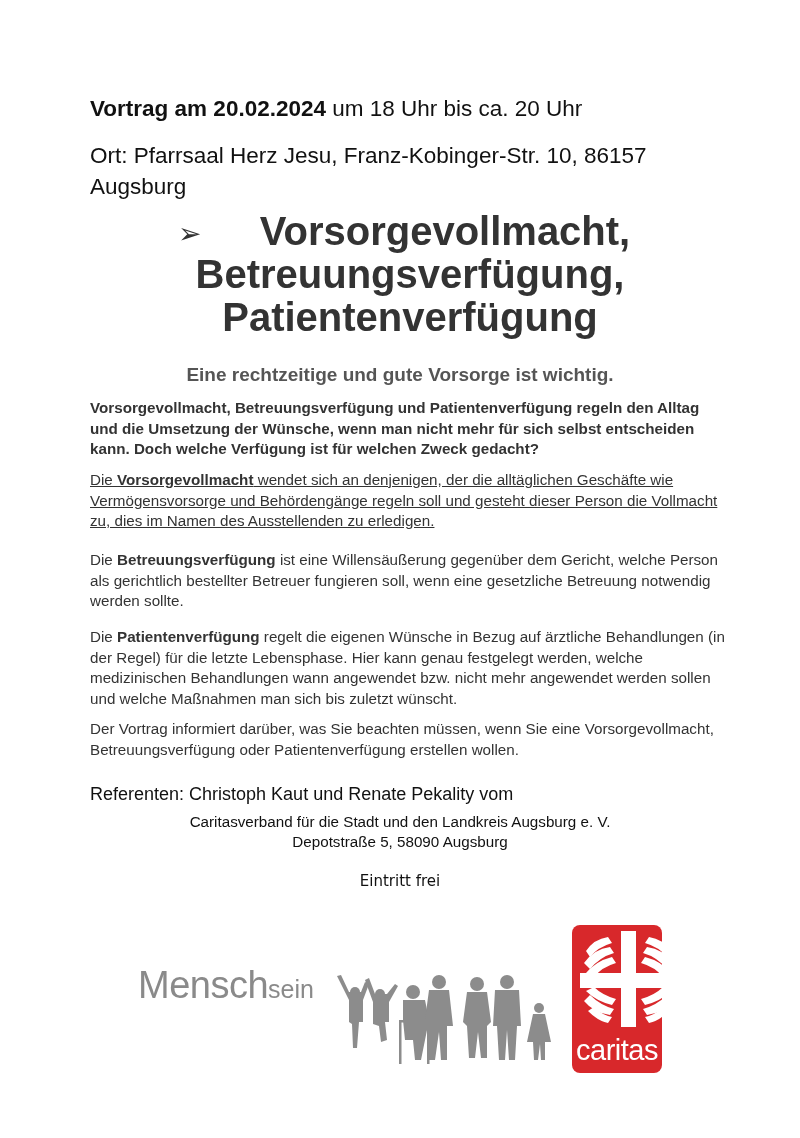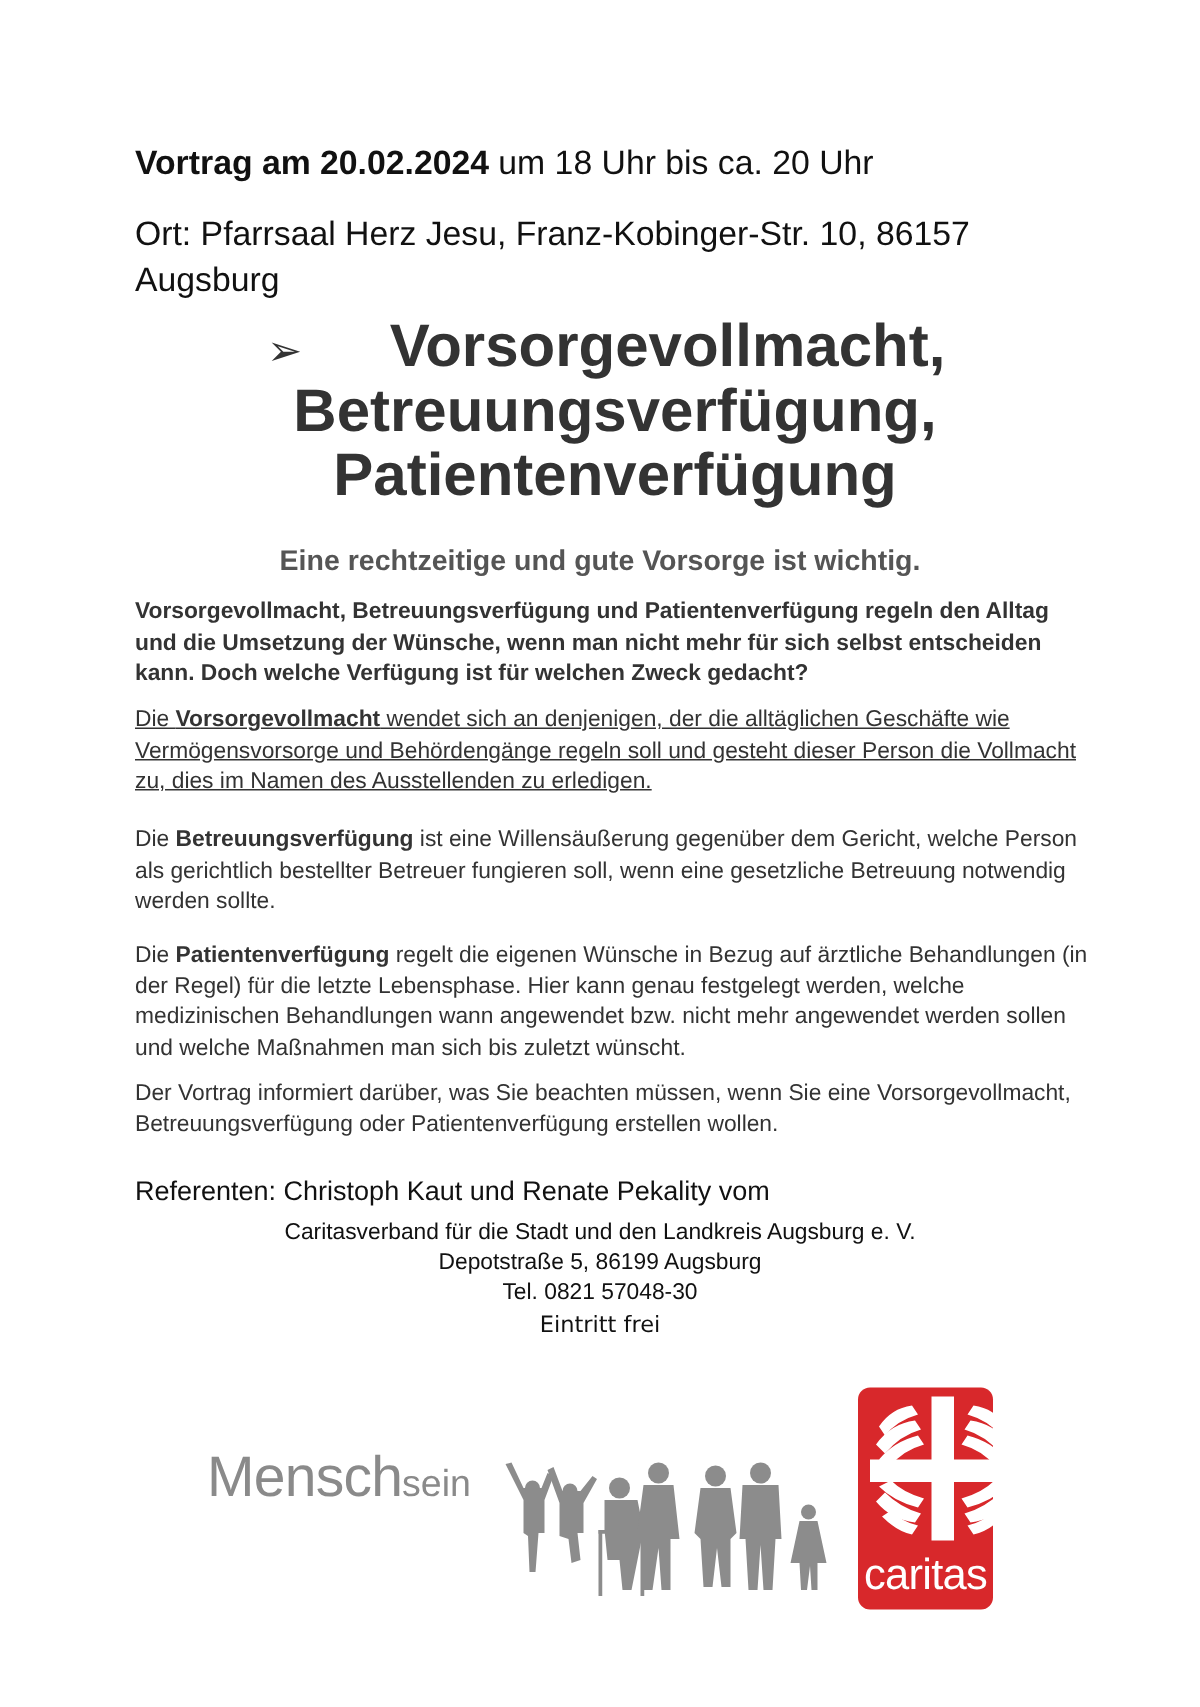--- a/index.html
+++ b/index.html
@@ -29,21 +29,21 @@
     .p1 { top: 470px; text-decoration: underline; }
     .p2 { top: 550px; }
     .p3 { top: 627px; }
     .p4 { top: 719px; }
 
     .speakers { left: 90px; top: 784px; font-size: 18px; color: #111111; white-space: nowrap; }
 
     .org-block { left: 100px; top: 812px; width: 600px; text-align: center; font-size: 15.2px;
       line-height: 20px; color: #111111; }
     .org-block .email { display: inline-block; font-size: 12.5px; color: #1a3fd6; text-decoration: underline; line-height: 18px; }
-    .org-block .free { display: block; font-family: "DejaVu Sans", sans-serif; font-size: 15px; line-height: 22px; margin-top: 0; }
+    .org-block .free { display: block; font-family: "DejaVu Sans", sans-serif; font-size: 15px; line-height: 22px; margin-top: 18px; }
 
     .mensch-logo { left: 138px; top: 970px; color: #8a8a8a; font-family: "Liberation Sans", sans-serif; }
     .mensch-big { font-size: 38px; line-height: 30px; letter-spacing: -0.5px; }
     .mensch-small { font-size: 25px; }
     .mensch-row2 { white-space: nowrap; }
     .people { left: 335px; top: 970px; width: 220px; height: 96px; }
 
     .caritas { left: 572px; top: 925px; width: 90px; height: 148px; background: #d8282b; border-radius: 8px; }
     .caritas-text { position: absolute; left: 0; right: 0; bottom: 6px; text-align: center; color: #ffffff;
       font-size: 29px; font-family: "Liberation Sans", sans-serif; letter-spacing: -0.5px; }
@@ -71,22 +71,21 @@
 <div class="abs para p2"><span>Die </span><b>Betreuungsverfügung</b><span> ist eine Willensäußerung gegenüber dem Gericht, welche Person als gerichtlich bestellter Betreuer fungieren soll, wenn eine gesetzliche Betreuung notwendig werden sollte.</span></div>
 
 <div class="abs para p3"><span>Die </span><b>Patientenverfügung</b><span> regelt die eigenen Wünsche in Bezug auf ärztliche Behandlungen (in der Regel) für die letzte Lebensphase. Hier kann genau festgelegt werden, welche medizinischen Behandlungen wann angewendet bzw. nicht mehr angewendet werden sollen und welche Maßnahmen man sich bis zuletzt wünscht.</span></div>
 
 <div class="abs para p4">Der Vortrag informiert darüber, was Sie beachten müssen, wenn Sie eine Vorsorgevollmacht, Betreuungsverfügung oder Patientenverfügung erstellen wollen.</div>
 
 <div class="abs speakers">Referenten: Christoph Kaut und Renate Pekality vom</div>
 
 <div class="abs org-block">
   <div>Caritasverband für die Stadt und den Landkreis Augsburg e. V.</div>
-  <div>Depotstraße 5, 86199 Augsburg</div>
-  <div>Tel. 0821 57048-30</div>
+  <div>Depotstraße 5, 58090 Augsburg</div>
   <span class="free">Eintritt frei</span>
 </div>
 
 <div class="abs mensch-logo">
   <div style="white-space:nowrap;"><span class="mensch-big">Mensch</span><span class="mensch-small">sein</span></div>
 </div>
 
 <svg class="abs people" viewBox="0 0 220 96" xmlns="http://www.w3.org/2000/svg">
   <g fill="#8c8c8c">
 

